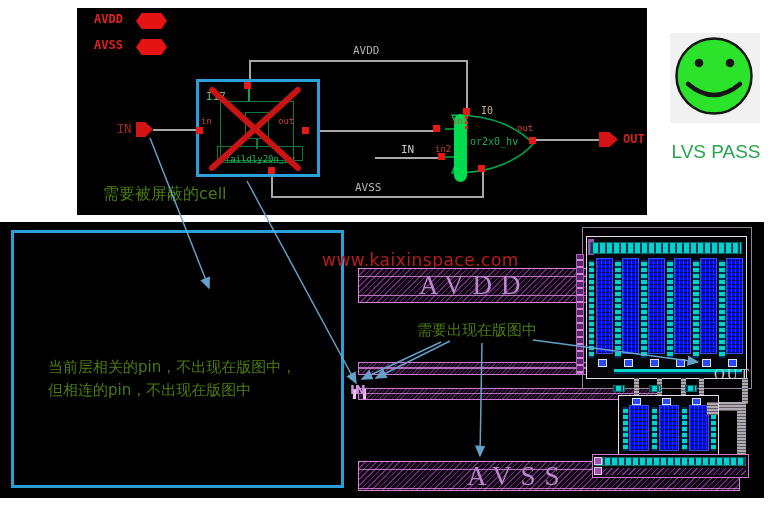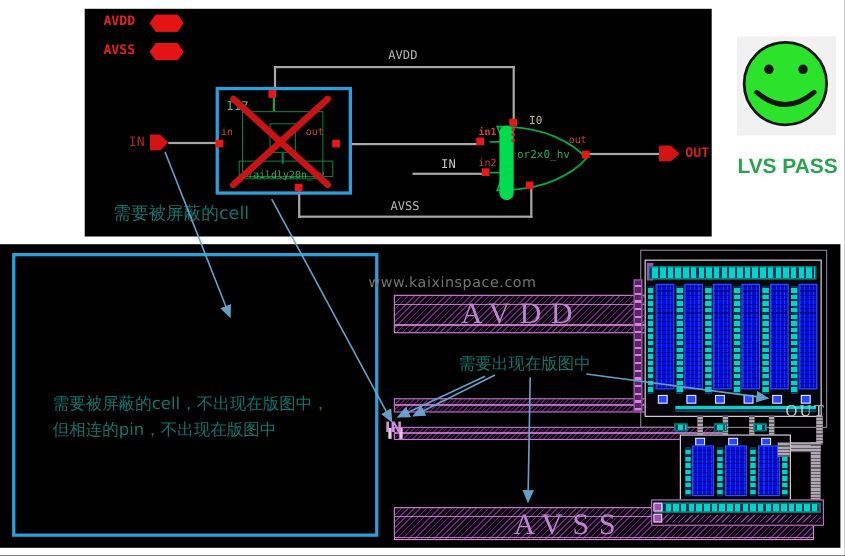--- a/index.html
+++ b/index.html
@@ -7,21 +7,21 @@
        font-family:"DejaVu Sans",sans-serif;}
   *{box-sizing:border-box;}
   .abs{position:absolute;}
   .mono{font-family:"DejaVu Sans Mono",monospace;}
   .wire{position:absolute;background:#a8a8a8;}
   .rpin{position:absolute;width:7px;height:7px;background:#e81818;}
   .pinlbl{position:absolute;font-family:"DejaVu Sans Mono",monospace;font-size:9px;color:#d04040;}
   .netlbl{position:absolute;font-family:"DejaVu Sans Mono",monospace;font-size:11px;color:#b4b4b4;}
   .hexpin{position:absolute;background:#e41414;clip-path:polygon(18% 0,82% 0,100% 50%,82% 100%,18% 100%,0 50%);}
   .pentpin{position:absolute;background:#d41414;clip-path:polygon(0 0,55% 0,100% 50%,55% 100%,0 100%);}
-  .cyantext{position:absolute;color:#0f766e;}
+  .cyantext{position:absolute;color:#4d7c0f;}
   .bigrail{position:absolute;background-color:#140418;border:1px solid #d883d8;
      background-image:
        linear-gradient(to bottom, transparent 0, transparent 7px, rgba(235,150,240,.75) 7px, rgba(235,150,240,.75) 8px, transparent 8px, transparent 26px, rgba(235,150,240,.75) 26px, rgba(235,150,240,.75) 27px, transparent 27px),
        repeating-linear-gradient(135deg, rgba(190,100,205,.45) 0 1px, transparent 1px 4px);}
   .thinrail{position:absolute;background-color:#140418;border:1px solid #c878d0;
      background-image:
        linear-gradient(to bottom, transparent 40%, rgba(235,150,240,.7) 40%, rgba(235,150,240,.7) 55%, transparent 55%),
        repeating-linear-gradient(135deg, rgba(190,100,205,.35) 0 1px, transparent 1px 3px);}
   .railtext{position:absolute;font-family:"Liberation Serif",serif;color:#bd85cc;}
   .cbar{position:absolute;background-color:#00d4c8;border:1px solid #066a66;
@@ -93,38 +93,38 @@
   </svg>
   <div class="abs" style="left:377px;top:106px;width:13px;height:68px;border-radius:7px;background:#00dc50;"></div>
   <div class="abs mono" style="left:404px;top:97px;font-size:10px;color:#c4b87c;">I0</div>
   <div class="abs mono" style="left:393px;top:128px;font-size:10px;color:#18b050;">or2x0_hv</div>
   <div class="abs" style="left:388px;top:107px;width:3px;height:14px;background:repeating-linear-gradient(0deg,#e02020 0 3px,transparent 3px 5px);"></div>
   <div class="rpin" style="left:386px;top:100px;"></div>
   <div class="rpin" style="left:356px;top:117px;"></div>
   <div class="rpin" style="left:361px;top:145px;"></div>
   <div class="rpin" style="left:401px;top:157px;"></div>
   <div class="rpin" style="left:452px;top:129px;"></div>
-  <div class="pinlbl" style="left:358px;top:108px;font-weight:bold;">in1</div>
+  <div class="pinlbl" style="left:375px;top:108px;">in1</div>
   <div class="pinlbl" style="left:358px;top:136px;">in2</div>
   <div class="pinlbl" style="left:440px;top:115px;">out</div>
 
   <div class="wire" style="left:459px;top:131px;width:64px;height:2px;"></div>
   <div class="pentpin" style="left:522px;top:124px;width:19px;height:15px;"></div>
   <div class="abs mono" style="left:546px;top:124px;font-size:12px;font-weight:bold;color:#d42020;">OUT</div>
 
   <div class="cyantext" style="left:26px;top:176px;font-size:16px;">需要被屏蔽的cell</div>
 </div>
 
 <div class="abs" style="left:0;top:222px;width:764px;height:276px;background:#000;"></div>
 
 <div class="abs" style="left:11px;top:230px;width:333px;height:258px;border:3px solid #2b9fd9;"></div>
-<div class="cyantext" style="left:48px;top:358px;font-size:15px;">需要被屏蔽的cell，不出现在版图中，</div>
+<div class="cyantext" style="left:48px;top:358px;font-size:15px;">当前层相关的pin，不出现在版图中，</div>
 <div class="cyantext" style="left:48px;top:381px;font-size:15px;">但相连的pin，不出现在版图中</div>
 
-<div class="abs" style="left:335px;top:250px;font-size:13px;color:#737373;letter-spacing:0.5px;">www.kaixinspace.com</div>
+<div class="abs" style="left:322px;top:250px;font-size:17px;color:#b91c1c;letter-spacing:0.5px;">www.kaixinspace.com</div>
 
 <div class="bigrail" style="left:358px;top:268px;width:232px;height:35px;">
   <div class="railtext" style="left:60px;top:1px;font-size:27px;letter-spacing:9px;">AVDD</div>
 </div>
 
 <div class="cyantext" style="left:417px;top:321px;font-size:15px;">需要出现在版图中</div>
 
 <div class="thinrail" style="left:358px;top:362px;width:300px;height:13px;"></div>
 <div class="thinrail" style="left:358px;top:388px;width:300px;height:12px;"></div>
 <div class="abs" style="left:353px;top:389px;width:3px;height:10px;background:#f0c0f0;"></div>
@@ -213,14 +213,14 @@
   </g>
 </svg>
 
 <div class="abs" style="left:670px;top:33px;width:90px;height:90px;background:#f1f1f1;"></div>
 <svg class="abs" style="left:674px;top:36px;" width="80" height="80" viewBox="0 0 80 80">
   <circle cx="40" cy="40" r="37.5" fill="#2be32b" stroke="#151515" stroke-width="2.5"></circle>
   <circle cx="25" cy="27" r="4.3" fill="#151515"></circle>
   <circle cx="56" cy="27" r="4.3" fill="#151515"></circle>
   <path d="M14,48 Q40,70 66,48" stroke="#151515" stroke-width="4.5" fill="none" stroke-linecap="round"></path>
 </svg>
-<div class="abs" style="left:664px;top:141px;width:104px;text-align:center;font-size:19px;font-weight:bold;color:#28a350;
+<div class="abs" style="left:664px;top:141px;width:104px;text-align:center;font-size:19px;font-weight:normal;color:#28a350;
             font-family:'Liberation Sans',sans-serif;">LVS PASS</div>
 
 </body></html>

